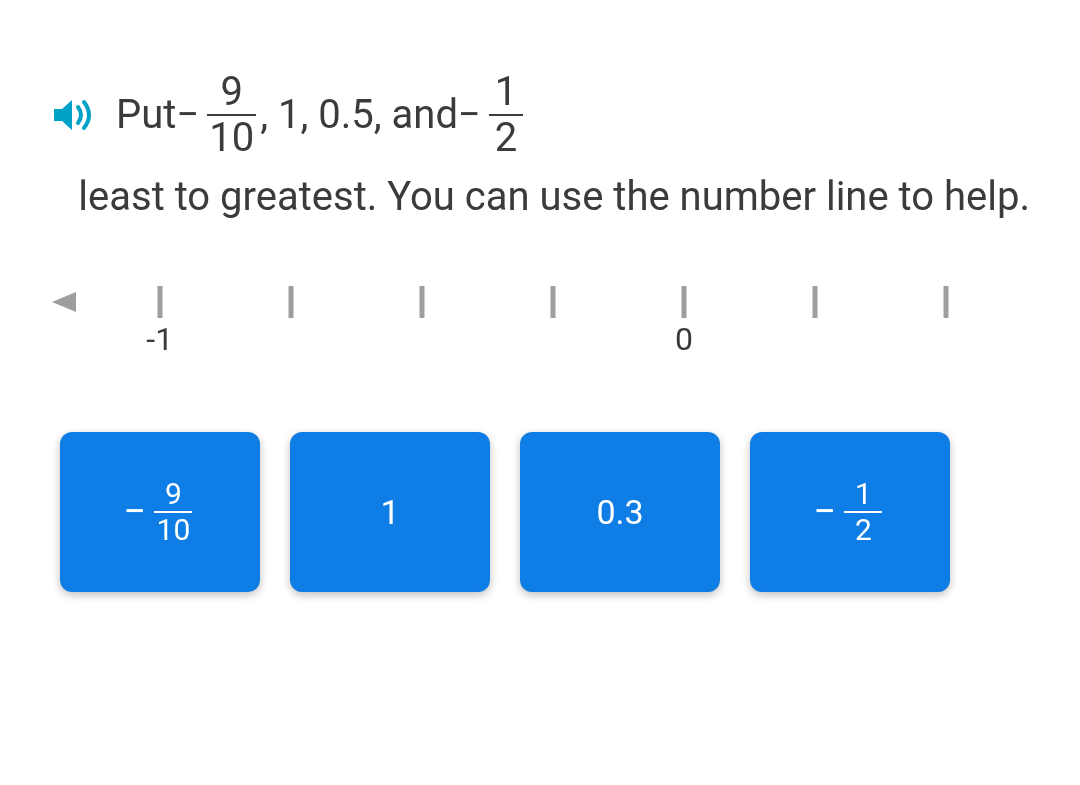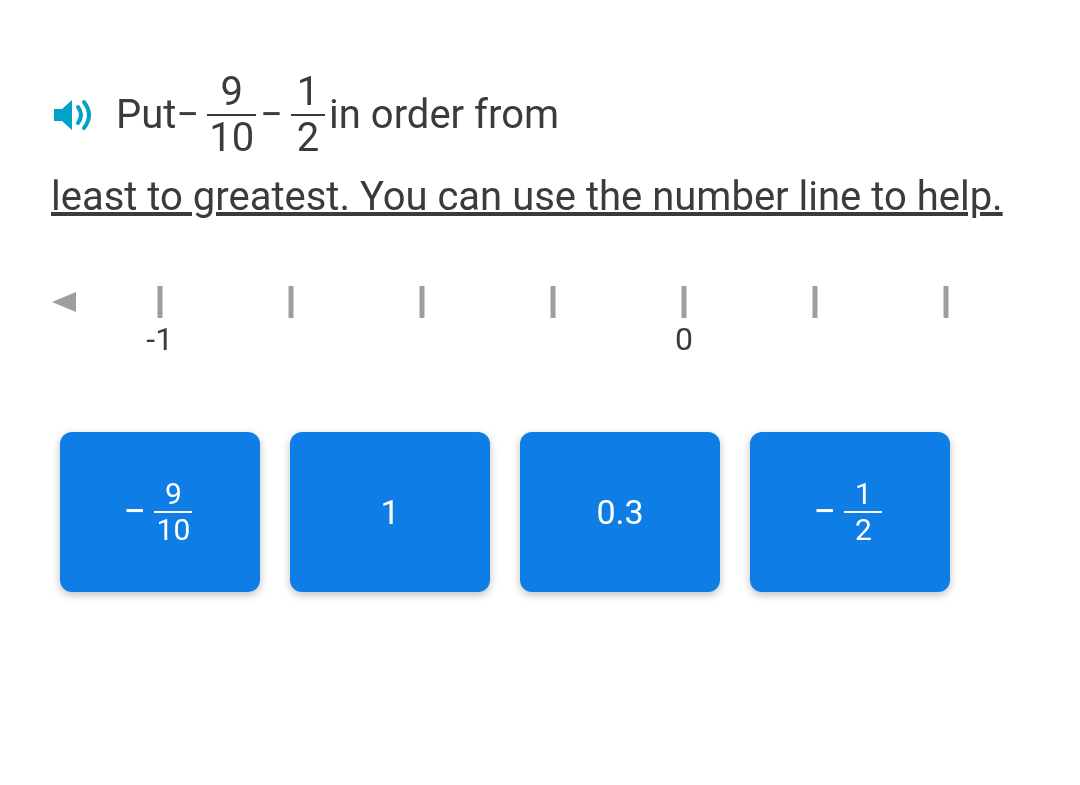--- a/index.html
+++ b/index.html
@@ -12,20 +12,21 @@
     background: #ffffff;
     color: #3b3b3b;
   }
   .container {
     padding: 70px 50px 40px 50px;
   }
   .question {
     font-size: 40px;
     line-height: 1.55;
     color: #3b3b3b;
+    text-align: right;
   }
   .q-first-line {
     display: flex;
     align-items: center;
     flex-wrap: nowrap;
     margin-bottom: 4px;
   }
   .speaker {
     display: inline-flex;
     align-items: center;
@@ -56,21 +57,20 @@
     vertical-align: middle;
   }
   .neg .minus {
     font-size: 40px;
     line-height: 1;
     margin-right: 4px;
   }
   .q-rest {
     margin-left: 1px;
     margin-top: 6px;
-    text-decoration: underline;
   }
   .number-line-wrap {
     margin-top: 44px;
     padding: 0 0 0 0;
   }
   .number-line {
     position: relative;
     height: 120px;
   }
   .nl-svg {
@@ -131,29 +131,29 @@
       </span>
       <span class="nowrap">Put </span>
       <span class="neg nowrap">
         <span class="minus">−</span>
         <span class="frac">
           <span class="n">9</span>
           <span class="bar"></span>
           <span class="d">10</span>
         </span>
       </span>
+      <span class="nowrap">, 1, 0.5, and </span>
       <span class="neg nowrap">
         <span class="minus">−</span>
         <span class="frac">
           <span class="n">1</span>
           <span class="bar"></span>
           <span class="d">2</span>
         </span>
       </span>
-      <span class="nowrap"> in order from</span>
     </div>
     <div class="q-rest">least to greatest. You can use the number line to help.</div>
   </div>
 
   <div class="number-line-wrap">
     <div class="number-line">
       <svg class="nl-svg" viewBox="0 0 980 60" preserveAspectRatio="none">
         <defs>
           <linearGradient id="fade" x1="0" y1="0" x2="1" y2="0">
             <stop offset="0" stop-color="#9e9e9e"></stop>

